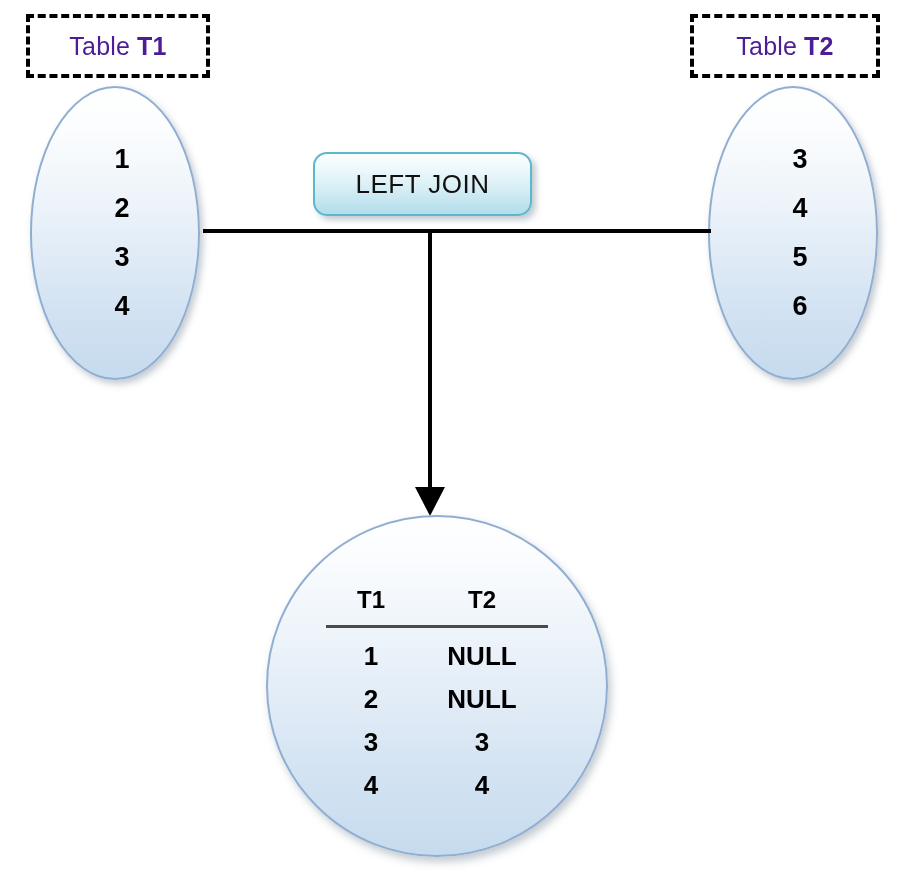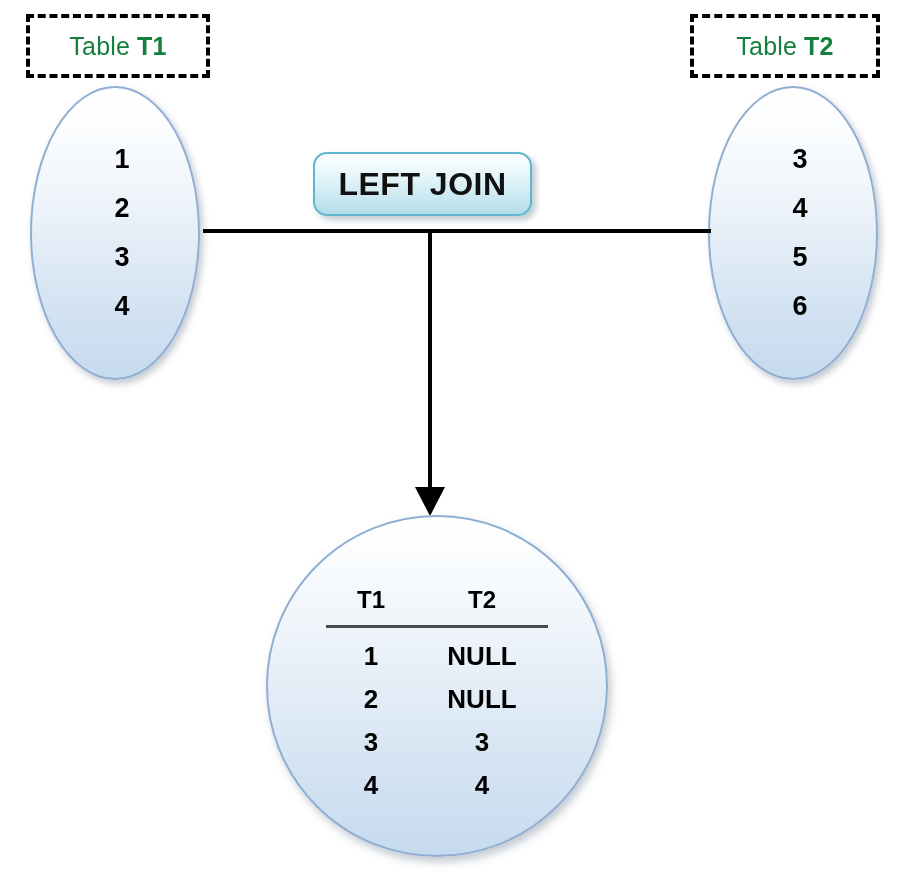--- a/index.html
+++ b/index.html
@@ -22,21 +22,21 @@
     border: 4px dashed #000000;
     background: transparent;
     display: flex;
     align-items: center;
     justify-content: center;
     box-sizing: border-box;
   }
   .label-box .lbl-text {
     font-size: 25px;
     font-weight: 400;
-    color: #15803d;
+    color: #4c1d95;
     white-space: nowrap;
     letter-spacing: 0.2px;
   }
   .label-box .lbl-strong {
     font-weight: 700;
     margin-left: 7px;
   }
   #label-t1 { left: 26px;  top: 14px; width: 184px; height: 64px; }
   #label-t2 { left: 690px; top: 14px; width: 190px; height: 64px; }
 
@@ -120,22 +120,22 @@
                 #bfe3ee 85%,
                 #b2dde9 100%);
     box-shadow: 4px 4px 6px rgba(120,140,150,0.45);
     display: flex;
     align-items: center;
     justify-content: center;
     box-sizing: border-box;
     z-index: 5;
   }
   #join-badge .badge-text {
-    font-size: 32px;
-    font-weight: 700;
+    font-size: 26px;
+    font-weight: 400;
     color: #111111;
     letter-spacing: 0.5px;
     white-space: nowrap;
   }
 
   
   #result-circle {
     position: absolute;
     left: 266px;
     top: 515px;

